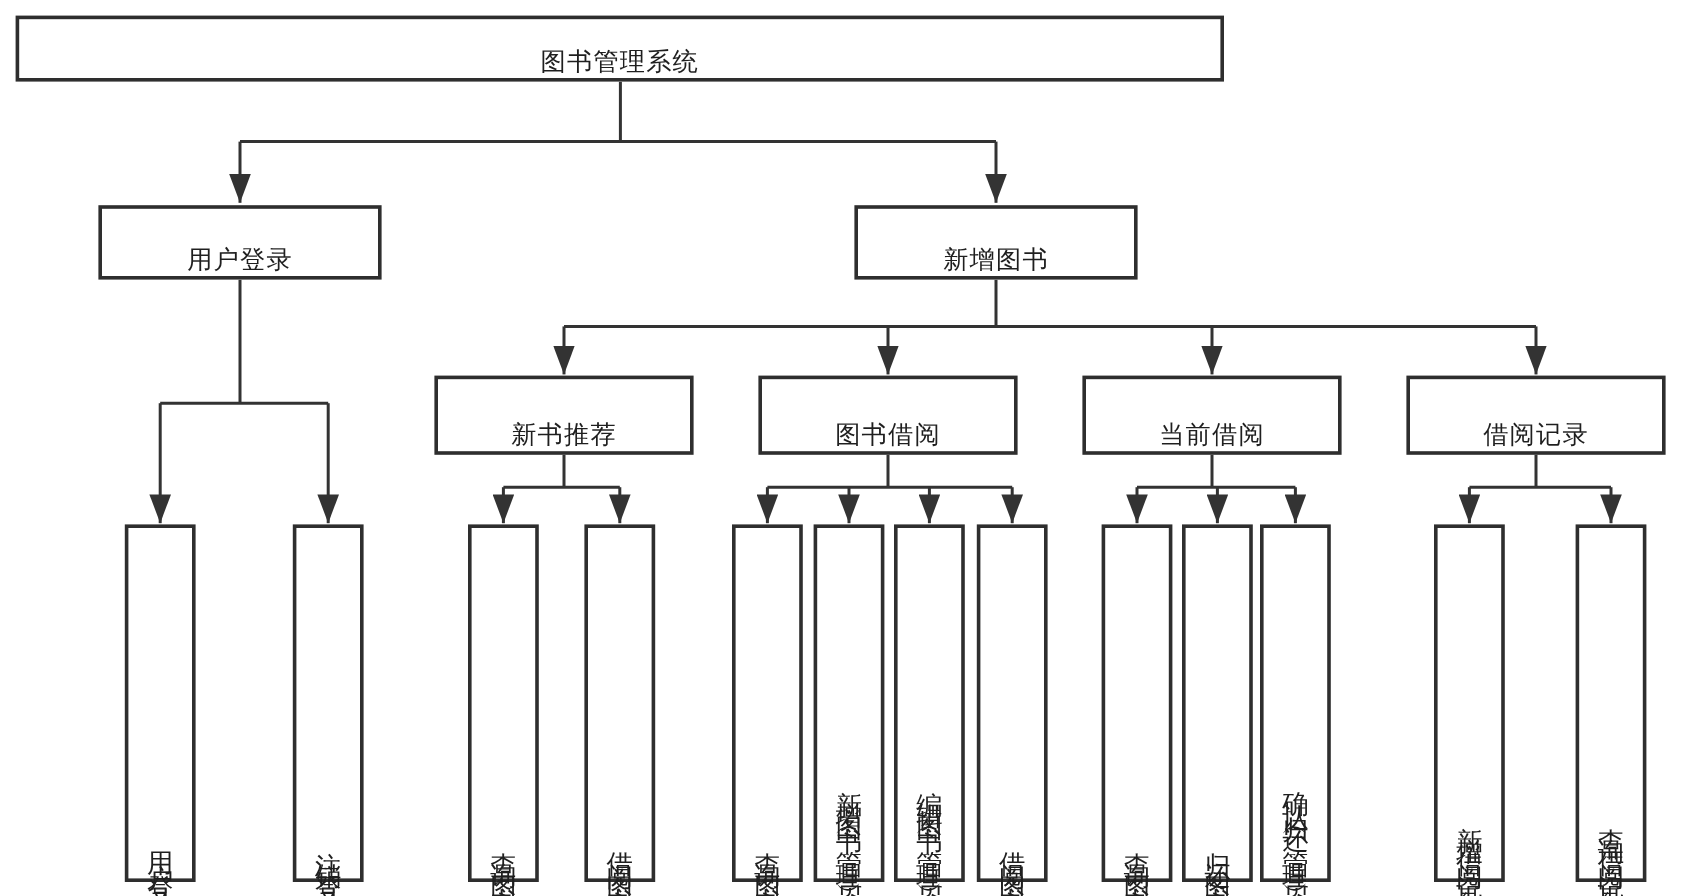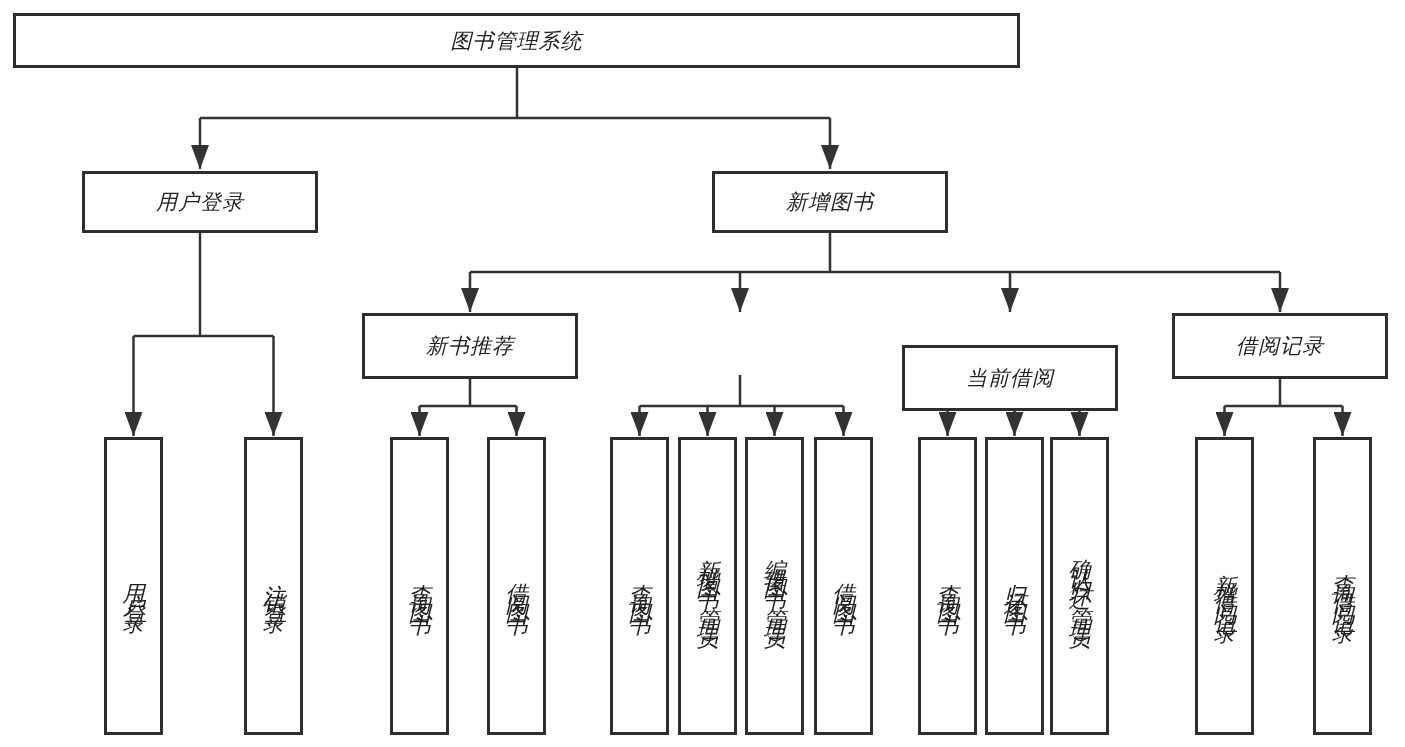--- a/index.html
+++ b/index.html
@@ -19,25 +19,24 @@
     overflow:hidden;
   }
   .connectors{position:absolute;left:0;top:0;width:1405px;height:747px;}
   .connectors path.seg{stroke:var(--line);stroke-width:2.5;fill:none;}
   .connectors .arrowhead{fill:var(--line);stroke:none;}
   .node{
     position:absolute;
     box-sizing:border-box;
     border:3px solid var(--border);
     background:var(--background);
-    display:flex;align-items:center;justify-content:center;
+    display:flex;align-items:flex-end;justify-content:center;
     font-size:21px;
     letter-spacing:1px;
     white-space:nowrap;
-    font-style:italic;
   }
   .root{left:13px;top:13px;width:1007px;height:55px;}
   .lvl2{top:171px;width:236px;height:62px;}
   .lvl3{top:313px;width:216px;height:66px;}
   .leaf{
     top:437px;width:59px;height:298px;
     font-size:22px;letter-spacing:0;
   }
   .leaf .vtext{
     writing-mode:vertical-rl;
@@ -121,21 +120,24 @@
   <div class="node lvl2" style="left:82px;">
     <span>用户登录</span>
   </div>
   <div class="node lvl2" style="left:712px;">
     <span>新增图书</span>
   </div>
 
   <div class="node lvl3" style="left:362px;">
     <span>新书推荐</span>
   </div>
-  <div class="node lvl3" style="left:902px;margin-top:32px;">
+  <div class="node lvl3" style="left:632px;">
+    <span>图书借阅</span>
+  </div>
+  <div class="node lvl3" style="left:902px;">
     <span>当前借阅</span>
   </div>
   <div class="node lvl3" style="left:1172px;">
     <span>借阅记录</span>
   </div>
 
   <div class="node leaf" style="left:104px;">
     <span class="vtext">用户登录</span>
   </div>
   <div class="node leaf" style="left:244px;">

